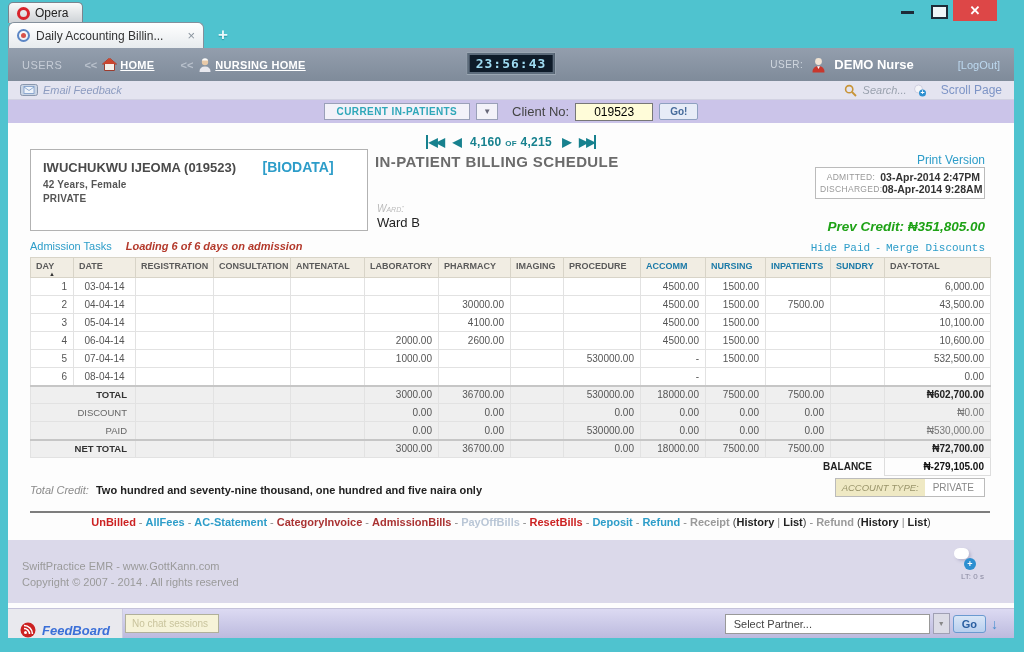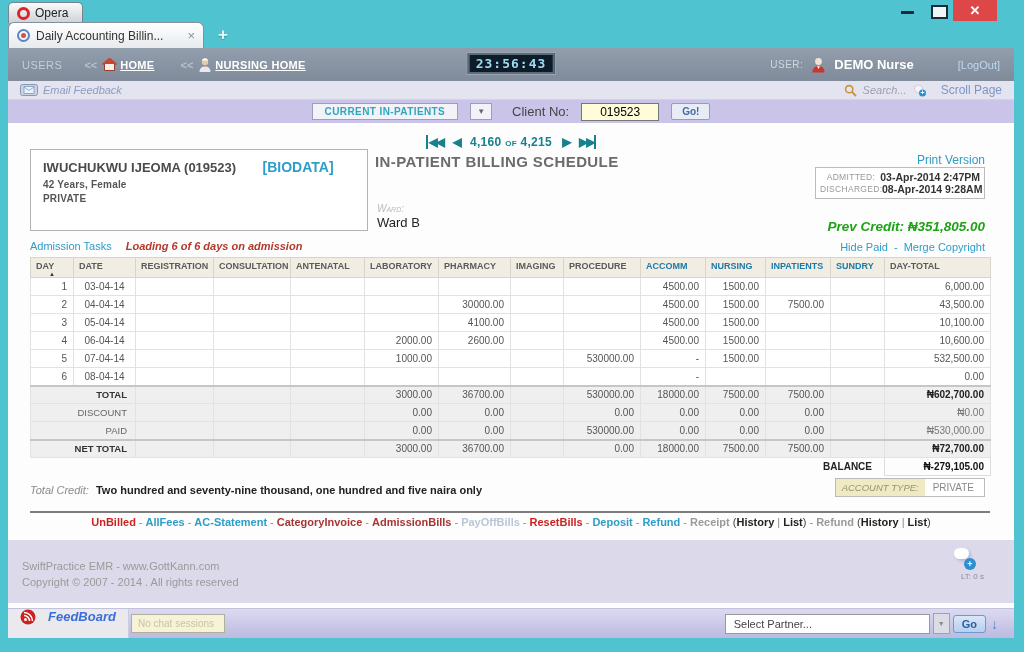--- a/index.html
+++ b/index.html
@@ -48,21 +48,21 @@
   .user-label { color:#cfd6de; font-size:10px; letter-spacing:0.5px; }
   .user-name { color:#ffffff; font-size:13px; font-weight:bold; margin-right:36px; }
   .logout { color:#bdd9f0; font-size:11px; cursor:pointer; }
 
   .feedback-bar { height:19px; background:#e4e4f0; display:flex; align-items:center; padding:0 12px; border-bottom:1px solid #d2d2e2; }
   .email-feedback { display:flex; align-items:center; gap:5px; color:#8d9cc0; font-size:11px; font-style:italic; cursor:pointer; }
   .fb-right { margin-left:auto; display:flex; align-items:center; gap:6px; }
   .search-txt { color:#9aa2ae; font-size:11px; font-style:italic; cursor:pointer; }
   .scroll-txt { color:#7d94c6; font-size:12px; cursor:pointer; margin-left:8px; }
 
-  .client-bar { height:23px; background:#cbc4e9; display:flex; align-items:center; justify-content:center; gap:12px; }
+  .client-bar { height:23px; background:#cbc4e9; display:flex; align-items:center; justify-content:center; gap:6px; }
   .inpatients-btn { background:#f3f2f9; border:1px solid #9aa0b8; color:#2fa7b9; font-size:10px; font-weight:bold;
     letter-spacing:0.4px; padding:2px 12px; cursor:pointer; }
   .dd-btn { background:#f3f2f9; border:1px solid #9aa0b8; color:#667; font-size:8px; padding:3px 6px; cursor:pointer; }
   .client-label { color:#444; font-size:13px; margin-left:8px; }
   .client-input { width:78px; background:#fffcd9; border:1px solid #777; font-size:12px; text-align:center;
     padding:1px 2px; font-family:"Liberation Sans", sans-serif; }
   .go-btn { background:#e7ecf7; border:1px solid #8ea0c0; color:#456a9a; font-size:10px; font-weight:bold;
     padding:2px 10px; border-radius:2px; cursor:pointer; }
 
   
@@ -83,21 +83,21 @@
   .adm-row { display:flex; align-items:center; }
   .adm-lbl { width:62px; text-align:right; color:#999; font-size:8.5px; letter-spacing:0.3px; padding-right:5px; }
   .adm-val { color:#333; font-size:10.5px; font-weight:bold; white-space:nowrap; }
   .ward-label { position:absolute; top:80px; left:369px; color:#bbb; font-size:10px; font-style:italic; font-variant:small-caps; }
   .ward-value { position:absolute; top:92px; left:369px; color:#222; font-size:13px; }
   .prev-credit { position:absolute; top:96px; right:29px; color:#1ea216; font-size:13.5px; font-weight:bold; font-style:italic; }
   .admission-row { position:absolute; top:117px; left:22px; display:flex; gap:14px; align-items:center; }
   .admission-tasks { color:#2d9dc9; font-size:11px; cursor:pointer; }
   .loading-note { color:#b3392b; font-size:11px; font-style:italic; font-weight:bold; }
   .hide-merge { position:absolute; top:118px; right:29px; font-size:11px; color:#2d9dc9; }
-  .hide-merge .hm { cursor:pointer; }
+  .hide-merge .hm { cursor:pointer;font-family:Liberation Mono, monospace; }
   .hm-sep { color:#2d9dc9; margin:0 3px; }
 
   
   table.bill { position:absolute; top:134px; left:22px; width:960px; border-collapse:collapse; table-layout:fixed; }
   table.bill th { background:#f1ede3; border:1px solid #d8d4c8; color:#5a5a5a; font-size:9px; font-weight:bold;
     text-align:left; padding:3px 4px 5px 5px; height:20px; vertical-align:top; position:relative; }
   table.bill th.hl { color:#1b7aa8; }
   .sort { position:absolute; left:18px; bottom:0px; font-size:6px; color:#333; }
   table.bill td { border:1px solid #e2e2e2; height:18px; font-size:10px; color:#555; padding:2px 6px; background:#fff; white-space:nowrap; overflow:hidden; }
   td.c-day { text-align:right; padding-right:10px; }
@@ -132,21 +132,21 @@
   .foot-line { color:#9a9a9a; font-size:11px; line-height:16px; }
   .foot-icons { position:absolute; right:38px; top:8px; width:22px; height:22px; }
   .cloud { position:absolute; left:0; top:0; width:15px; height:11px; background:#fff; border-radius:6px; box-shadow:2px 2px 3px rgba(120,120,160,.35); }
   .up-badge { position:absolute; right:0; bottom:0; width:12px; height:12px; border-radius:50%; background:#2d8fd0;
     color:#fff; font-size:9px; line-height:12px; text-align:center; font-weight:bold; }
   .lt-label { position:absolute; right:30px; top:32px; font-size:8px; color:#8a8aa0; }
 
   .chat-gap { height:5px; background:#fdfdfd; }
   .chat-bar { height:30px; background:linear-gradient(#dcdaf2,#bcbade); border-top:1px solid #c4c2da;
     display:flex; align-items:center; }
-  .fb-seg { height:100%; display:flex; align-items:flex-start; gap:12px; padding:0 12px; background:#e9e9ee;
+  .fb-seg { height:100%; display:flex; align-items:flex-end; gap:6px; padding:0 12px; background:#e9e9ee;
     border-right:1px solid #cccce0; }
   .fb-label { color:#3a6fd8; font-size:13px; font-weight:bold; font-style:italic; }
   .no-chat { width:94px; background:#f6f3d8; border:1px solid #b0b09a; color:#c9c49d; font-size:10px;
     padding:3px 6px; margin-left:2px; white-space:nowrap; overflow:hidden; }
   .chat-right { margin-left:auto; display:flex; align-items:center; gap:3px; padding-right:16px; }
   .partner-select { width:205px; background:#fff; border:1px solid #999; color:#444; font-size:11px; padding:3px 8px; cursor:pointer; }
   .sel-arrow { width:17px; height:21px; background:#dcdce6; border:1px solid #a0a0b4; color:#888; font-size:7px;
     display:flex; align-items:center; justify-content:center; cursor:pointer; }
   .chat-go { background:linear-gradient(#d9e6f7,#b8cfee); border:1px solid #6a9ad0; color:#2a5fa0; font-size:11px;
     font-weight:bold; padding:2px 8px; border-radius:3px; cursor:pointer; }
@@ -291,21 +291,21 @@
     <div class="ward-value">Ward B</div>
     <div class="prev-credit">Prev Credit: ₦351,805.00</div>
 
     <div class="admission-row">
       <span class="admission-tasks">Admission Tasks</span>
       <span class="loading-note">Loading 6 of 6 days on admission</span>
     </div>
     <div class="hide-merge">
       <span class="hm">Hide Paid</span>
       <span class="hm-sep">-</span>
-      <span class="hm">Merge Copyright</span>
+      <span class="hm">Merge Discounts</span>
     </div>
 
     <table class="bill">
       <colgroup>
           <col style="width: 43px;">
           <col style="width: 62px;">
           <col style="width: 78px;">
           <col style="width: 77px;">
           <col style="width: 74px;">
           <col style="width: 74px;">

